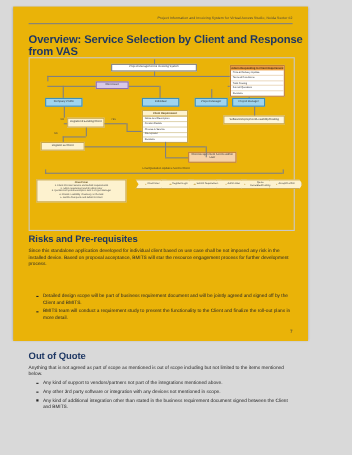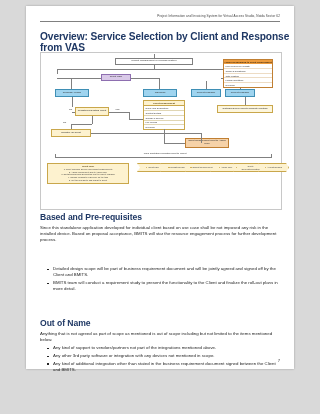--- a/index.html
+++ b/index.html
@@ -1,17 +1,17 @@
 <!DOCTYPE html>
 <html><head>
 <meta charset="utf-8">
 <style>
   html,body{margin:0;padding:0;background:#d9d9d9;}
   body{width:320px;height:414px;overflow:hidden;font-family:"Liberation Sans",sans-serif;}
-  .page{position:absolute;left:26px;top:6px;width:268px;height:363px;background:#ffffff;
+  .page{position:absolute;left:12px;top:6px;width:268px;height:304px;background:#eab308;
         box-shadow:0 0 2px rgba(0,0,0,.28);}
   .strip-l{position:absolute;left:0;top:0;width:26px;height:414px;background:#d9d9d9;}
   .strip-r{position:absolute;left:294px;top:0;width:26px;height:414px;background:#d9d9d9;}
 
   .hdr{position:absolute;left:14px;top:8px;width:240px;text-align:right;
        font-size:3.1px;color:#3f3f3f;letter-spacing:.1px;}
   .hdr-rule{position:absolute;left:14px;top:14.5px;width:240px;height:.6px;background:#808080;}
 
   h1.title{position:absolute;left:14px;top:25px;margin:0;font-size:10.2px;font-weight:bold;
            color:#1f3864;letter-spacing:-.1px;}
@@ -186,33 +186,33 @@
       <span>Quote Generated/Costing</span>
     </div>
     <div class="chev" style="left:217px;top:110px;width:25px;">
       <span class="dot"></span>
       <span>Accept/Confirm</span>
     </div>
 
   </div>
 
   <div class="sec" style="top:206px;">
-    <h2>Based and Pre-requisites</h2>
+    <h2>Risks and Pre-requisites</h2>
     <p class="para">Since this standalone application developed for individual client based on use case shall be not imposed any risk in the installed device. Based on proposal acceptance, BMITS will star the resource engagement process for further development process.</p>
   </div>
 
   <div class="sec" style="top:258px;">
     <ul class="bl">
       <li>Detailed design scope will be part of business requirement document and will be jointly agreed and signed off by the Client and BMITS.</li>
       <li>BMITS team will conduct a requirement study to present the functionality to the Client and finalize the roll-out plans in more detail.</li>
     </ul>
   </div>
 
   <div class="sec" style="top:312px;">
-    <h2>Out of Name</h2>
+    <h2>Out of Quote</h2>
     <p class="para">Anything that is not agreed as part of scope as mentioned is out of scope including but not limited to the items mentioned below.</p>
     <ul class="bl">
       <li>Any kind of support to vendors/partners not part of the integrations mentioned above.</li>
       <li>Any other 3rd party software or integration with any devices not mentioned in scope.</li>
       <li>Any kind of additional integration other than stated in the business requirement document signed between the Client and BMITS.</li>
     </ul>
   </div>
 
   <div class="pgnum">7</div>
 

